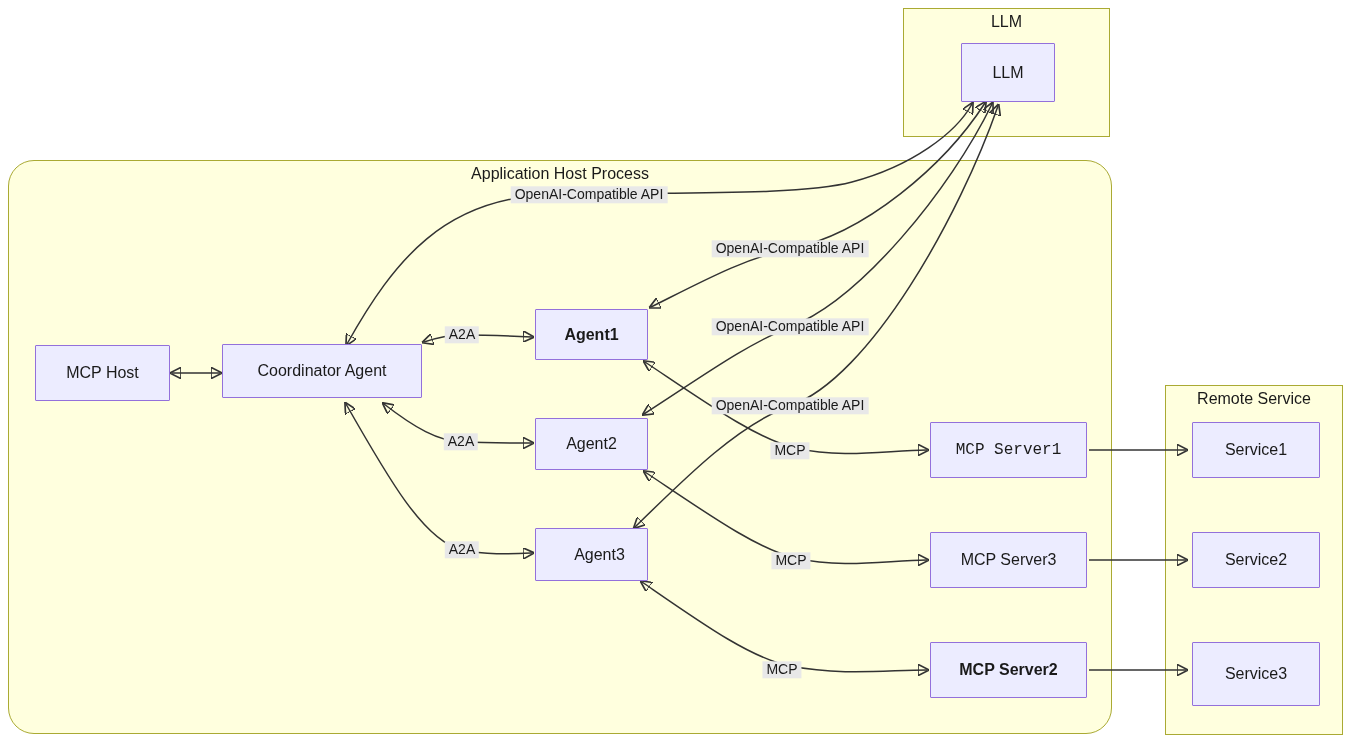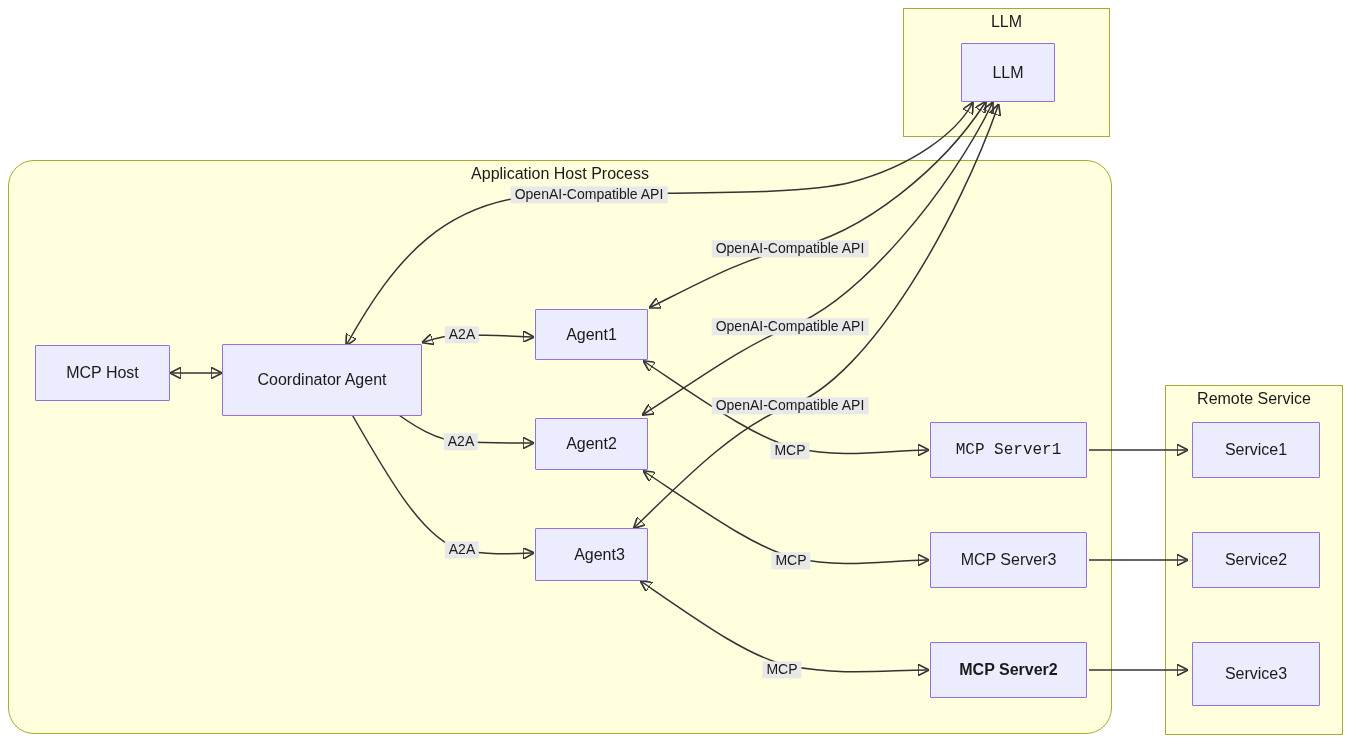--- a/index.html
+++ b/index.html
@@ -52,24 +52,24 @@
     <path d="M 645 472 C 705 512, 755 548, 795 558 C 845 569, 888 560, 927 560" marker-start="url(#ah)" marker-end="url(#ah)"></path>
     <path d="M 642 582 C 700 622, 750 658, 790 666 C 842 676, 888 670, 927 670" marker-start="url(#ah)" marker-end="url(#ah)"></path>
     <path d="M 1089 450 L 1186 450" marker-end="url(#ah)"></path>
     <path d="M 1089 560 L 1186 560" marker-end="url(#ah)"></path>
     <path d="M 1089 670 L 1186 670" marker-end="url(#ah)"></path>
   </svg>
 
   <div class="node" style="left:35px;top:345px;width:135px;height:56px;">
     <span>MCP Host</span>
   </div>
-  <div class="node" style="left:222px;top:344px;width:200px;height:72px;">
+  <div class="node" style="left:222px;top:344px;width:200px;height:54px;">
     <span>Coordinator Agent</span>
   </div>
-  <div class="node" style="left:535px;top:309px;width:113px;height:51px;">
+  <div class="node" style="left:535px;top:309px;width:113px;height:51px;font-weight:bold;">
     <span>Agent1</span>
   </div>
   <div class="node" style="left:535px;top:418px;width:113px;height:52px;">
     <span>Agent2</span>
   </div>
   <div class="node" style="left:535px;top:528px;width:113px;height:53px;padding-left:16px;">
     <span>Agent3</span>
   </div>
   <div class="node" style="left:961px;top:43px;width:94px;height:59px;">
     <span>LLM</span>

